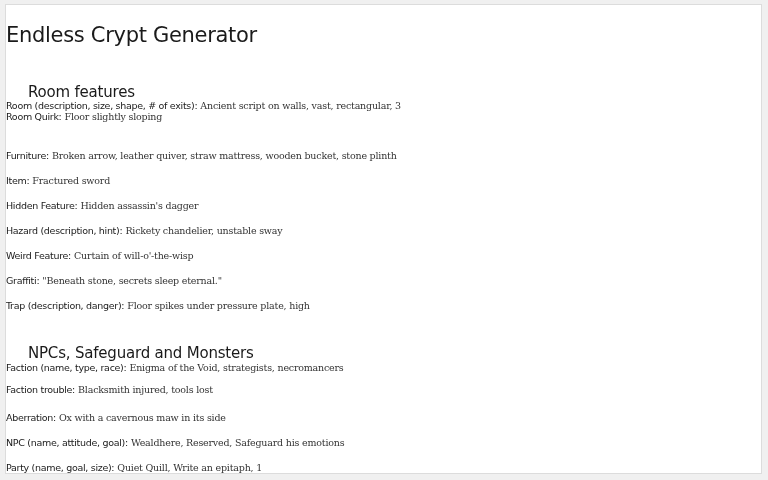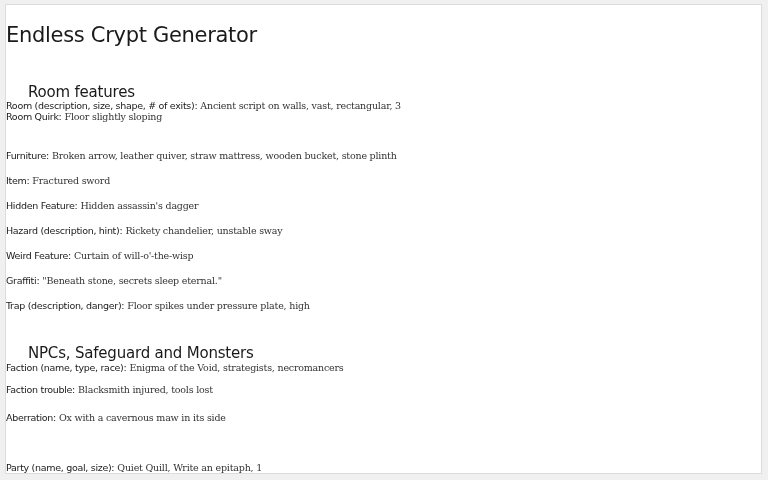--- a/index.html
+++ b/index.html
@@ -76,14 +76,15 @@
   <div class="row" style="top:220px"><span class="label">Hazard (description, hint):</span> <span class="value">Rickety chandelier, unstable sway</span></div>
   <div class="row" style="top:245px"><span class="label">Weird Feature:</span> <span class="value">Curtain of will-o'-the-wisp</span></div>
   <div class="row" style="top:270px"><span class="label">Graffiti:</span> <span class="value">"Beneath stone, secrets sleep eternal."</span></div>
   <div class="row" style="top:295px"><span class="label">Trap (description, danger):</span> <span class="value">Floor spikes under pressure plate, high</span></div>
 
   <h2 class="section-heading" style="top:323px">NPCs, Safeguard and Monsters</h2>
 
   <div class="row" style="top:357px"><span class="label">Faction (name, type, race):</span> <span class="value">Enigma of the Void, strategists, necromancers</span></div>
   <div class="row" style="top:379px"><span class="label">Faction trouble:</span> <span class="value">Blacksmith injured, tools lost</span></div>
   <div class="row" style="top:407px"><span class="label">Aberration:</span> <span class="value">Ox with a cavernous maw in its side</span></div>
+  <div class="row" style="top:432px"><span class="label">NPC (name, attitude, goal):</span> <span class="value">Wealdhere, Reserved, Safeguard his emotions</span></div>
   <div class="row" style="top:457px"><span class="label">Party (name, goal, size):</span> <span class="value">Quiet Quill, Write an epitaph, 1</span></div>
 </div>
 
 </body></html>

